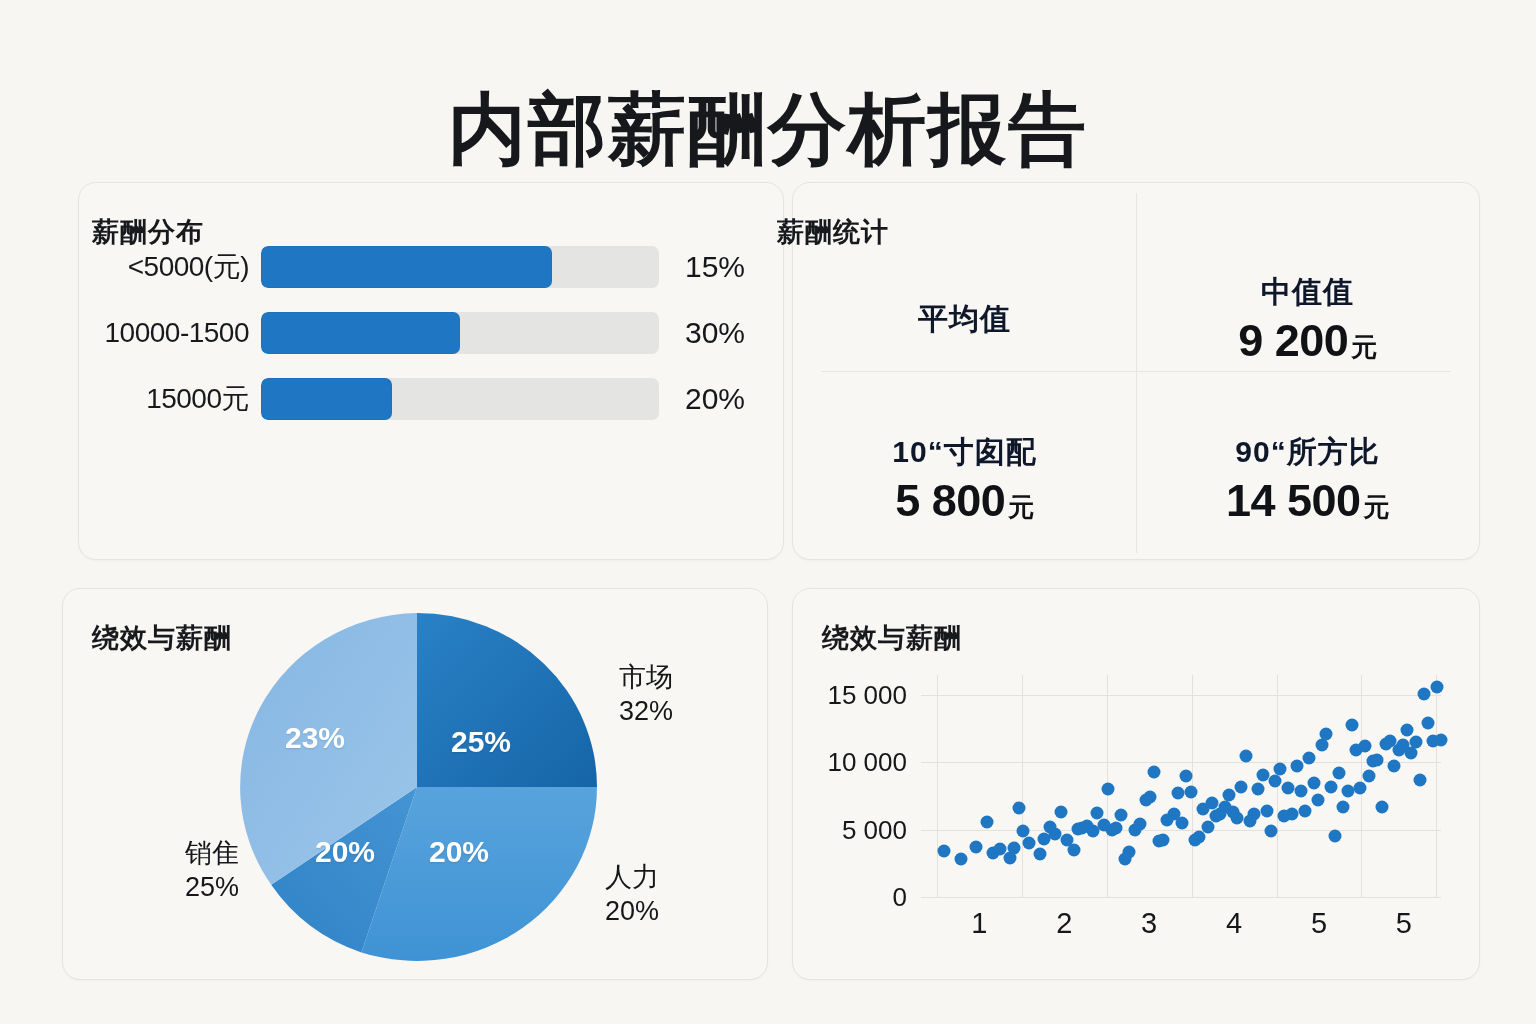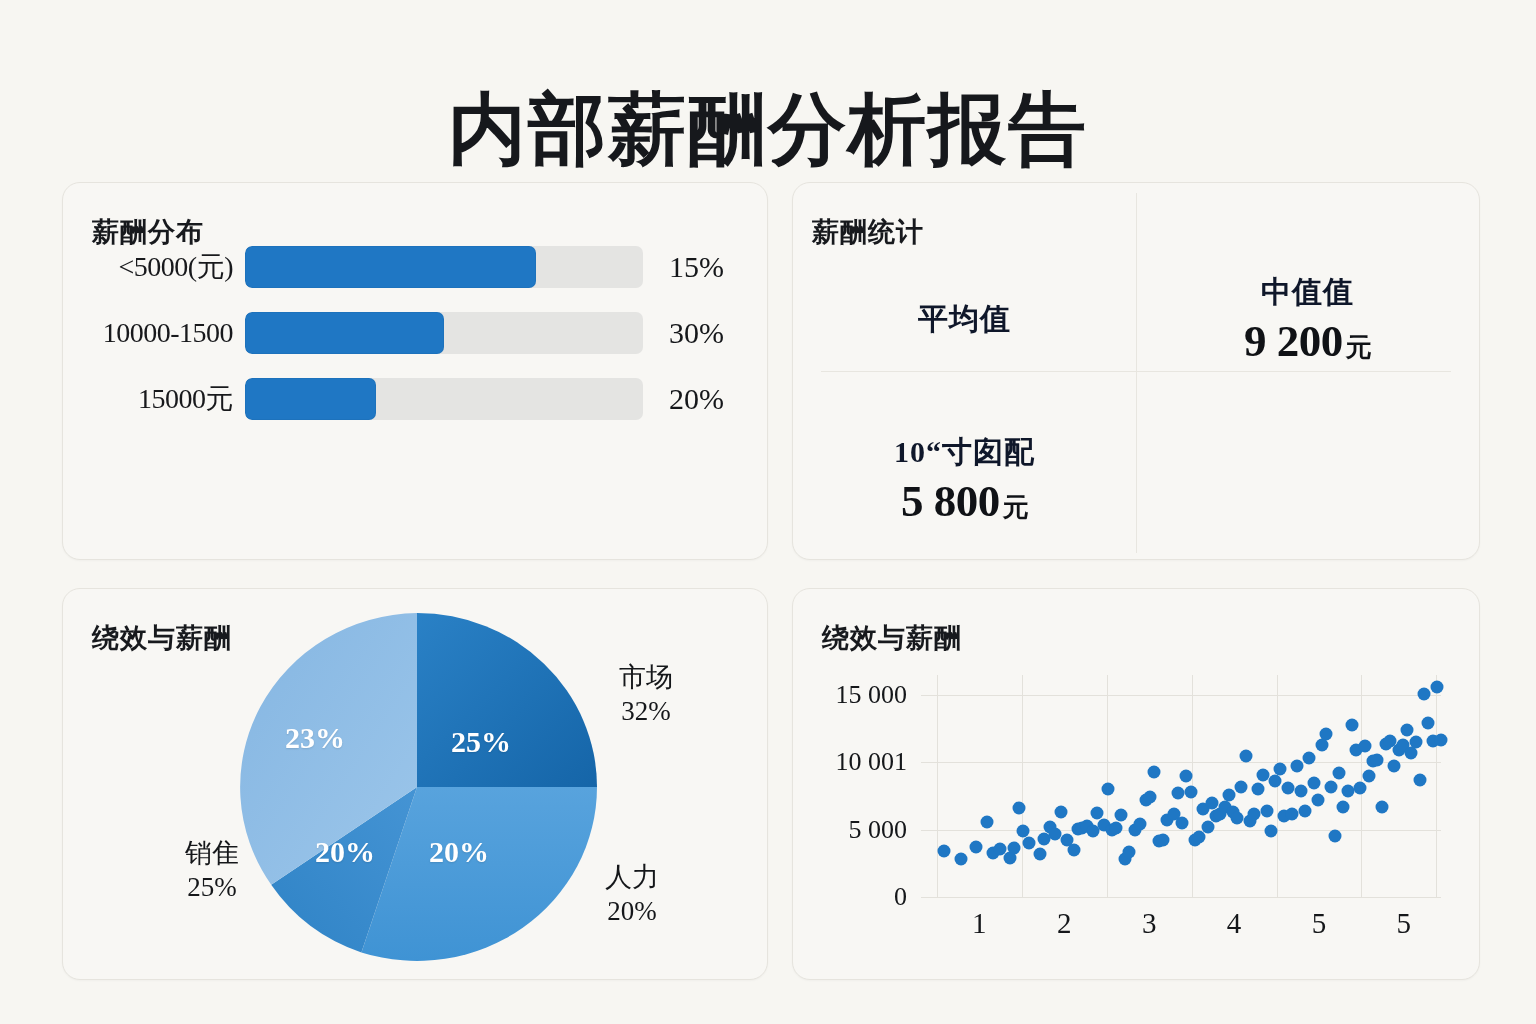--- a/index.html
+++ b/index.html
@@ -5,21 +5,21 @@
 <style>
   html,body{margin:0;padding:0;}
   body{
     width:1536px;height:1024px;
     background:#f7f6f2;
     font-family:"Liberation Sans","DejaVu Sans",sans-serif;
     color:#1b1b1b;
     overflow:hidden;
     position:relative;
   }
-  .page{position:relative;width:1536px;height:1024px;box-sizing:border-box;font-family:Liberation Serif, serif;}
+  .page{position:relative;width:1536px;height:1024px;box-sizing:border-box;}
 
   
   .title{
     position:absolute;left:0;top:34px;width:1536px;
     text-align:center;
     font-size:78px;
     font-weight:800;
     letter-spacing:2px;
     color:#16181c;
     line-height:1.12;
@@ -35,21 +35,21 @@
     box-shadow:0 1px 2px rgba(0,0,0,0.03);
   }
   .card-title{
     position:absolute;
     font-size:27px;
     font-weight:700;
     color:#17191d;
     letter-spacing:1px;
   }
 
-  #card-dist{left:62px;  top:182px; width:706px; height:378px;padding-left:40px;}
+  #card-dist{left:78px;  top:182px; width:706px; height:378px;padding-left:40px;}
   #card-stats{left:792px;top:182px; width:688px; height:378px;}
   #card-pie{left:62px;   top:588px; width:706px; height:392px;}
   #card-scatter{left:792px;top:588px;width:688px; height:392px;}
 
   
   .dist-title{left:92px;top:214px;}
   .bars{position:absolute;left:0;top:60px;width:100%;}
   .bar-row{
     position:relative;
     height:48px;
@@ -84,21 +84,21 @@
   .bar-pct{
     width:110px;
     padding-left:26px;
     font-size:30px;
     color:#15171a;
     box-sizing:border-box;
     white-space:nowrap;
   }
 
   
-  .stats-title{left:812px;top:214px;text-align:right;}
+  .stats-title{left:777px;top:214px;text-align:right;}
   .stats-grid{
     position:absolute;
     left:0;top:56px;
     width:100%;height:320px;
     display:grid;
     grid-template-columns:1fr 1fr;
     grid-template-rows:1fr 1fr;
   }
   .stat-cell{
     position:relative;
@@ -229,20 +229,24 @@
         <div class="stat-cell">
           <div class="stat-label">平均值</div>
         </div>
         <div class="stat-cell">
           <div class="stat-label">中值值</div>
           <div class="stat-value"><span>9 200</span><span class="unit">元</span></div>
         </div>
         <div class="stat-cell">
           <div class="stat-label">10“寸囱配</div>
           <div class="stat-value"><span>5 800</span><span class="unit">元</span></div>
+        </div>
+        <div class="stat-cell">
+          <div class="stat-label">90“所方比</div>
+          <div class="stat-value"><span>14 500</span><span class="unit">元</span></div>
         </div>
       </div>
     <div class="vdiv"></div>
     <div class="hdiv"></div>
   </section>
   <div class="card-title stats-title">薪酬统计</div>
 
   <section class="card" id="card-pie">
     <div class="pie-wrap">
       <svg width="360" height="348" viewBox="0 0 360 348">
@@ -295,21 +299,21 @@
   <div class="card-title pie-title">绕效与薪酬</div>
 
   <section class="card" id="card-scatter">
     <div class="plot" id="plot-container">
       <div class="axis-base"></div>
     <div class="gridline-h" style="top: 222px;"></div>
         <div class="ytick" style="top: 222px;">0</div>
         <div class="gridline-h" style="top: 154.727px;"></div>
         <div class="ytick" style="top: 154.727px;">5 000</div>
         <div class="gridline-h" style="top: 87.4545px;"></div>
-        <div class="ytick" style="top: 87.4545px;">10 001</div>
+        <div class="ytick" style="top: 87.4545px;">10 000</div>
         <div class="gridline-h" style="top: 20.1818px;"></div>
         <div class="ytick" style="top: 20.1818px;">15 000</div>
         <div class="gridline-v" style="left: 15.9184px;"></div>
         <div class="gridline-v" style="left: 100.816px;"></div>
         <div class="gridline-v" style="left: 185.714px;"></div>
         <div class="gridline-v" style="left: 270.612px;"></div>
         <div class="gridline-v" style="left: 355.51px;"></div>
         <div class="gridline-v" style="left: 440.408px;"></div>
         <div class="gridline-v" style="left: 514.694px;"></div>
         <div class="xtick" style="left: 58.3673px;">1</div>

